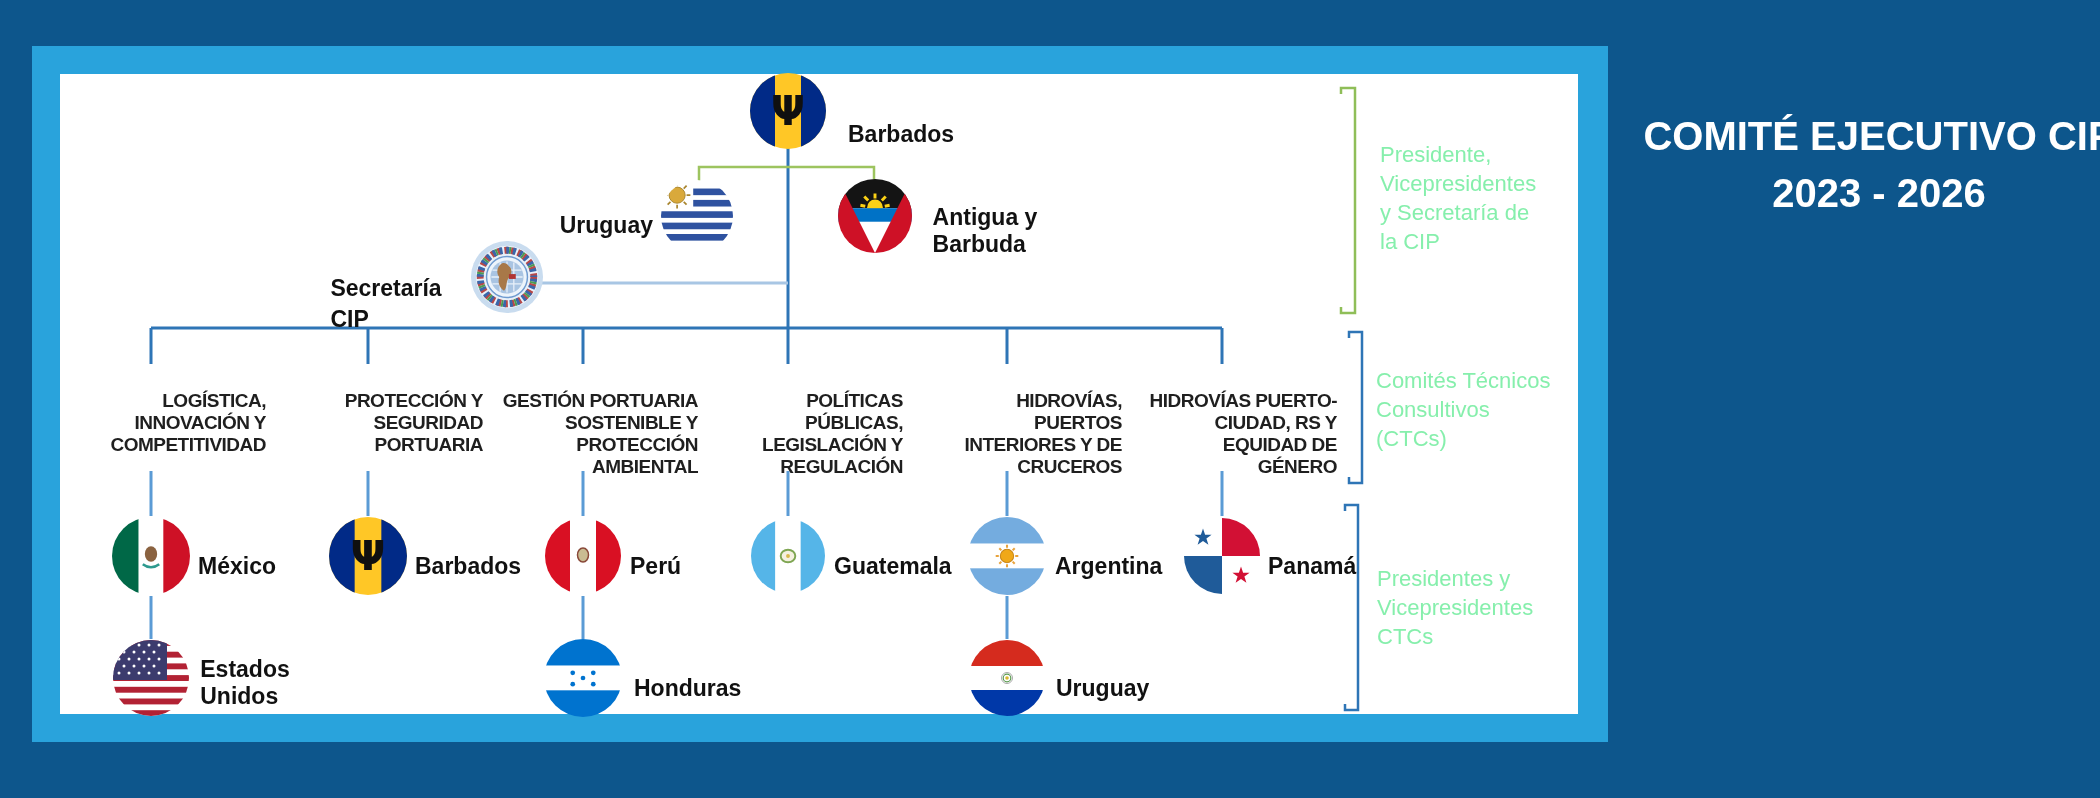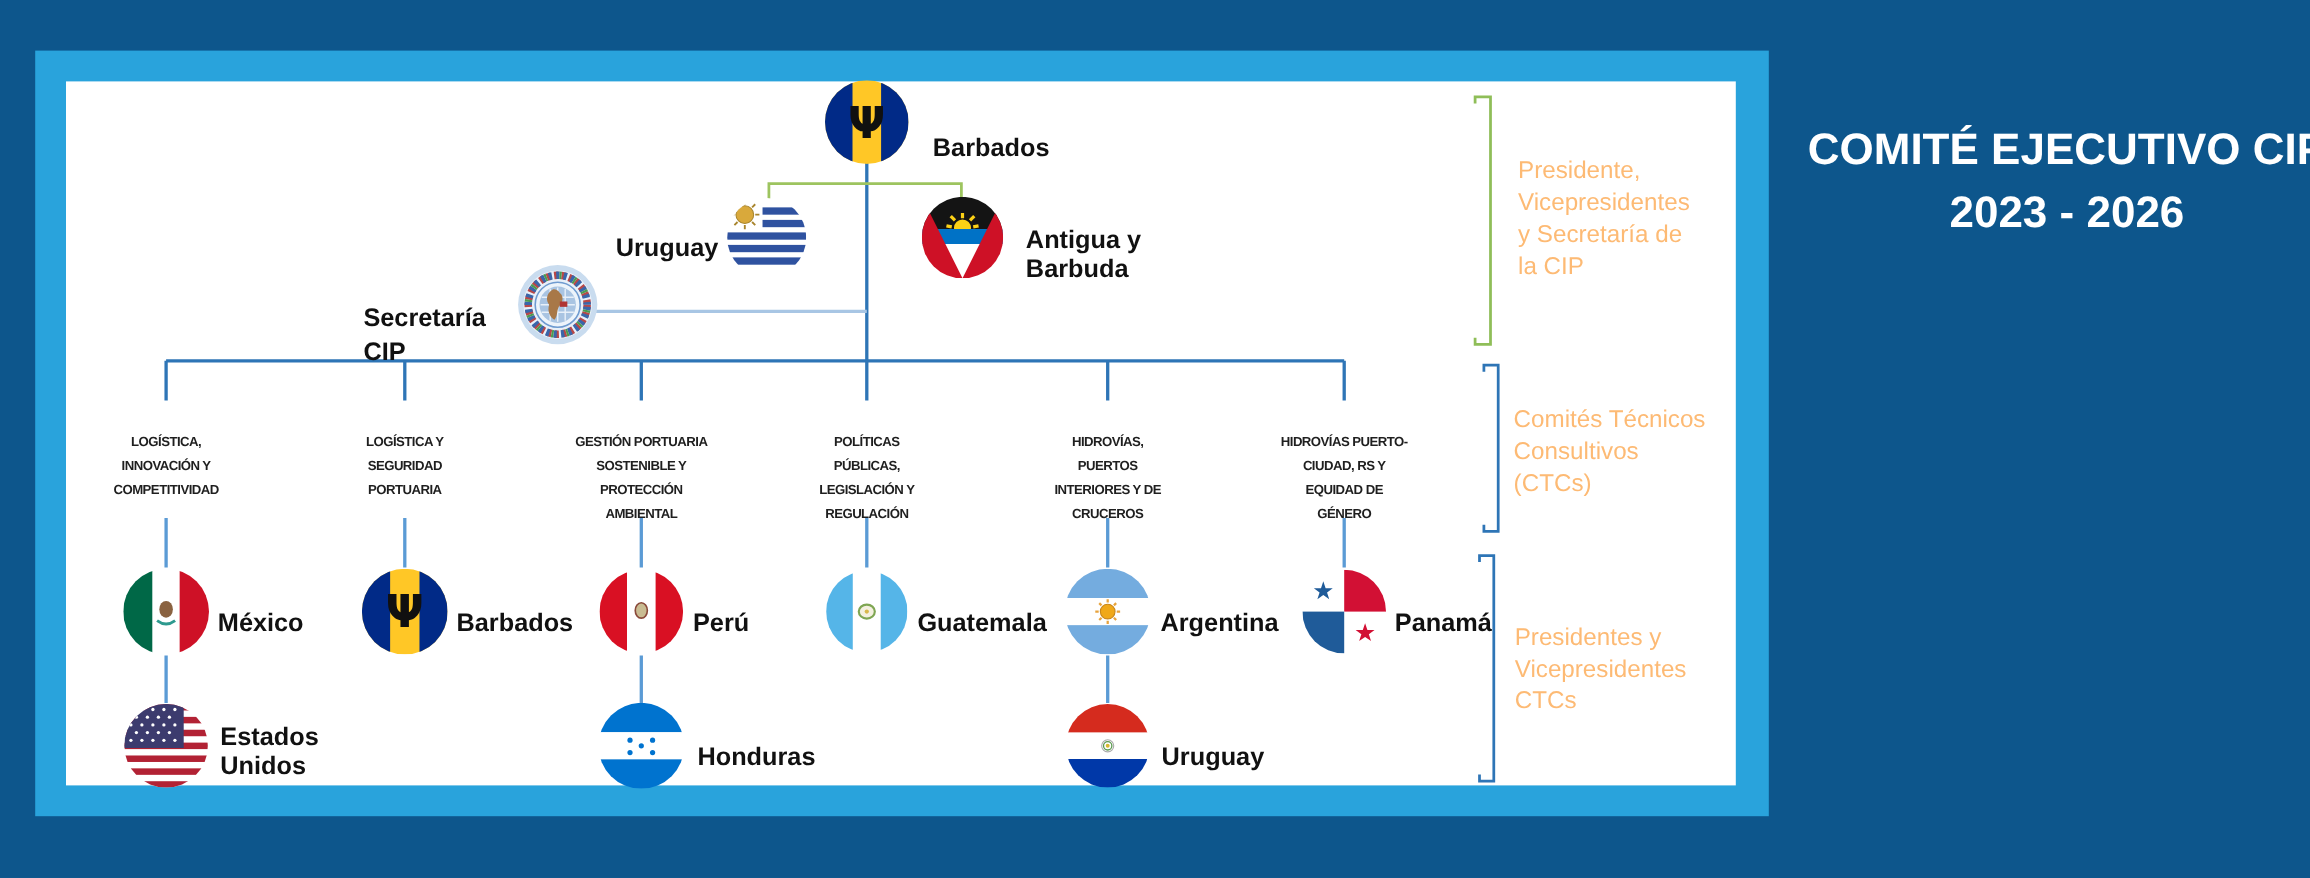--- a/index.html
+++ b/index.html
@@ -6,23 +6,23 @@
   .canvas{position:relative;width:2100px;height:798px;background:#0D568C;overflow:hidden;
           font-family:"Liberation Sans",sans-serif;}
   .frame{position:absolute;left:32px;top:46px;width:1576px;height:696px;background:#29A3DC;}
   .panel{position:absolute;left:28px;top:28px;right:30px;bottom:28px;background:#ffffff;}
   svg.lines{position:absolute;left:0;top:0;pointer-events:none;}
   .flag{position:absolute;transform:translate(-50%,-50%);}
   .lbl{position:absolute;color:#111;font-weight:bold;white-space:pre-line;margin-top:10px;}
   .country{font-size:23px;line-height:27px;transform:translateY(-50%);}
   .country.centered{transform:translate(-50%,-50%);}
   .country.right{transform:translate(-100%,-50%);text-align:right;}
-  .committee{font-size:12px;line-height:22px;letter-spacing:-0.5px;width:230px;text-align:center;
+  .committee{font-size:19px;line-height:22px;letter-spacing:-0.5px;width:230px;text-align:right;
              transform:translateX(-50%);color:#1F1F1F;}
-  .bracket-label{position:absolute;font-size:22px;line-height:29px;color:#fdba74;
+  .bracket-label{position:absolute;font-size:22px;line-height:29px;color:#86efac;
                  white-space:pre-line;font-weight:normal;}
   .side-title{position:absolute;left:1608px;top:108px;width:542px;text-align:center;color:#fff;
               font-weight:bold;font-size:40px;line-height:57px;}
 </style>
 </head>
 <body>
 
 <div class="canvas">
 
   <div class="frame">
@@ -133,21 +133,21 @@
       </g>
       <path d="M33,24 C27,28 27,34 30,38 C28,44 31,50 35,52 C38,49 37,44 39,40 C43,36 44,30 40,27 C38,24 35,23 33,24 Z" fill="#A87848"></path>
       <rect x="40" y="35" width="7" height="5" fill="#B03434"></rect>
     </g>
   </svg>
 
   
   <div class="lbl committee" style="left:151px;top:380px">LOGÍSTICA,
 INNOVACIÓN Y
 COMPETITIVIDAD</div>
-  <div class="lbl committee" style="left:368px;top:380px">LOGÍSTICA Y
+  <div class="lbl committee" style="left:368px;top:380px">PROTECCIÓN Y
 SEGURIDAD
 PORTUARIA</div>
   <div class="lbl committee" style="left:583px;top:380px">GESTIÓN PORTUARIA
 SOSTENIBLE Y
 PROTECCIÓN
 AMBIENTAL</div>
   <div class="lbl committee" style="left:788px;top:380px">POLÍTICAS
 PÚBLICAS,
 LEGISLACIÓN Y
 REGULACIÓN</div>

